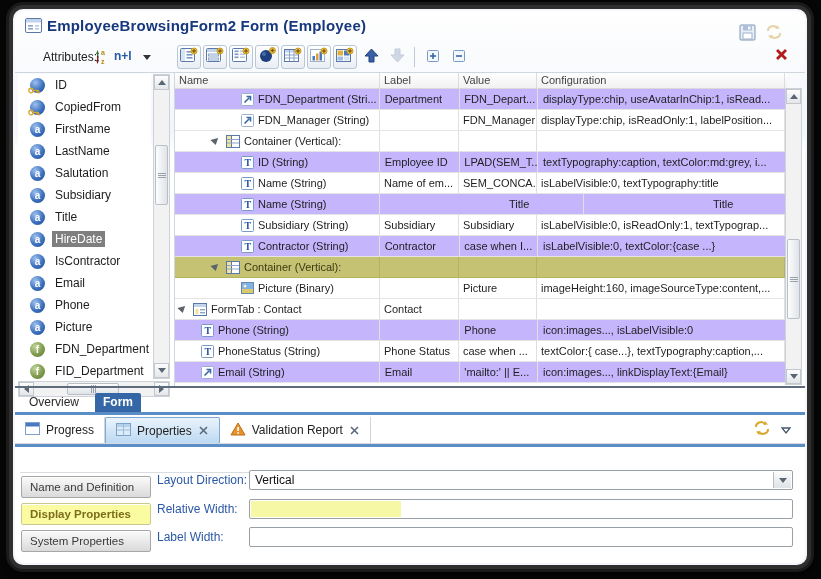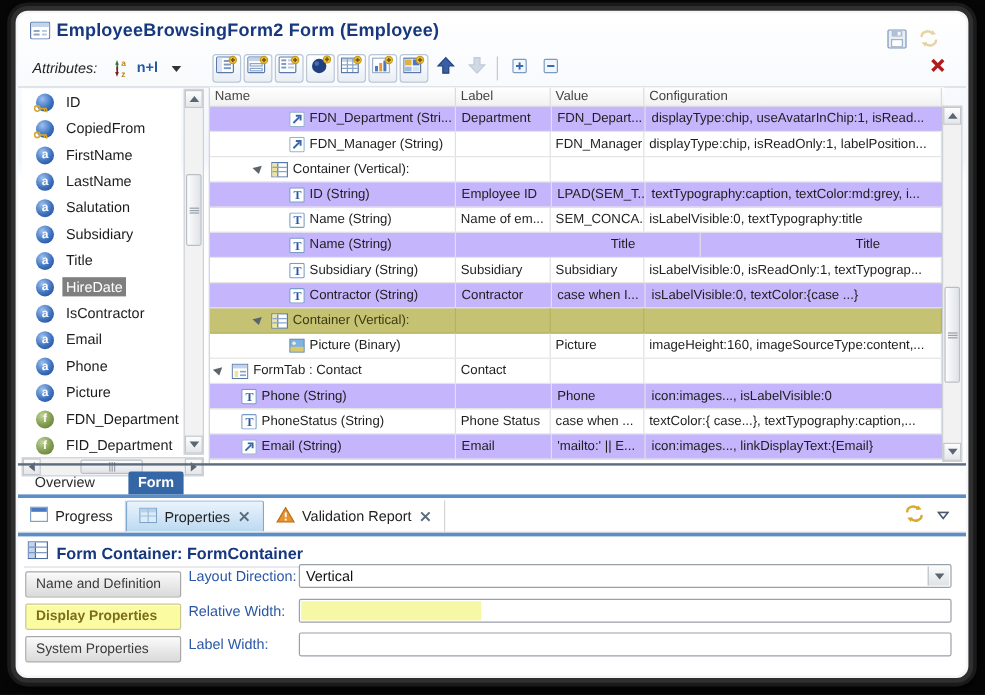--- a/index.html
+++ b/index.html
@@ -17,21 +17,21 @@
 
   
   .titlebar { position:absolute; left:0; top:0; right:0; height:30px; }
   .title-icon { position:absolute; left:10px; top:7px; }
   .title-text { position:absolute; left:32px; top:6px; font-size:15px; font-weight:bold;
                 color:#17387e; letter-spacing:.2px; }
   .hdr-ico { position:absolute; top:13px; width:18px; height:18px; cursor:pointer; }
 
   
   .toolbar { position:absolute; left:0; top:32px; right:0; height:28px; }
-  .attr-label { position:absolute; left:12px; top:7px; font-size:12px; color:#222;font-style:italic; }
+  .attr-label { position:absolute; left:28px; top:7px; font-size:12px; color:#222; }
   .sort-btn { position:absolute; left:76px; top:4px; width:20px; height:20px; cursor:pointer; }
   .mode-btn { position:absolute; left:99px; top:6px; font-size:12px; font-weight:bold;
               color:#2458a8; cursor:pointer; }
   .mode-caret { position:absolute; left:128px; top:12px; width:0; height:0;
                 border-left:4px solid transparent; border-right:4px solid transparent;
                 border-top:5px solid #333; cursor:pointer; }
   .tb-group { position:absolute; left:162px; top:2px; height:24px; display:flex; gap:2px; }
   .tbtn { width:24px; height:24px; border:1px solid #b9c6d6; border-radius:3px;
           background:linear-gradient(#ffffff,#e9eef5); display:flex; align-items:center;
           justify-content:center; cursor:pointer; }
@@ -92,21 +92,21 @@
   .g-row .cell { padding:2px 4px; border-right:1px solid #e0e0e0; overflow:hidden;
                  white-space:nowrap; color:#1e1e1e; display:flex; align-items:center; gap:4px; }
   .g-row.selrow .cell { border-right-color:#b5b35f; color:#3c3a12; }
   .exp { width:0; height:0; border-left:4px solid transparent; border-right:4px solid transparent;
          border-top:6px solid #5c636b; margin-right:3px; flex:0 0 auto; transform:translateY(1px) rotate(-14deg); }
   .rico { flex:0 0 auto; display:inline-flex; }
   .bottom-sash { position:absolute; left:0; top:375px; right:0; height:2px; background:#5d6b7c; }
 
   
   .ed-tabs { position:absolute; left:0; top:379px; right:0; height:22px; display:flex;
-             align-items:flex-end; padding-left:10px; gap:24px; }
+             align-items:flex-end; padding-left:10px; gap:12px; }
   .ed-tab { font-size:12px; color:#2b2b2b; padding:2px 4px 3px 4px; cursor:pointer; }
   .ed-tab.active { background:#3566a5; color:#fff; font-weight:bold; border-radius:2px 2px 0 0; padding:2px 8px 3px 8px; }
   .ed-underline { position:absolute; left:0; top:401px; right:0; height:3px; background:#5b8ec6; }
 
   
   .view-tabs { position:absolute; left:0; top:406px; right:0; height:27px; background:#fff;
                display:flex; border-bottom:1px solid #d6dbe1; }
   .v-tab { display:flex; align-items:center; gap:6px; padding:0 10px; font-size:12px; color:#222;
            border-right:1px solid #d4d4d4; cursor:pointer; }
   .v-tab.active { background:linear-gradient(#eaf4fd,#bcd9f1); border:1px solid #7fa9d2;
@@ -689,30 +689,20 @@
               <path d="M15 9 A5 4.5 0 0 1 6 12" fill="none" stroke="#d9a92f" stroke-width="2"></path>
               <path d="M6 15 L3 11.5 L7.5 11 Z" fill="#d9a92f"></path>
             </svg></span>
           <span><svg width="10" height="8">
               <path d="M1 1 L9 1 L5 6 Z" fill="none" stroke="#4a5a6c" stroke-width="1.4"></path>
             </svg></span>
         </div>
       </div>
     <div class="view-underline"></div>
 
-    <div class="prop-head">
-      <span><svg width="17" height="15">
-            <rect x="0.5" y="0.5" width="16" height="14" fill="#fff" stroke="#4a6ca0"></rect>
-            <rect x="1" y="1" width="5" height="13" fill="#c2d3ec"></rect>
-            <line x1="6.5" y1="1" x2="6.5" y2="14" stroke="#4a6ca0"></line>
-            <line x1="1" y1="5" x2="16" y2="5" stroke="#7a98c2"></line>
-            <line x1="1" y1="9.5" x2="16" y2="9.5" stroke="#7a98c2"></line>
-          </svg></span>
-      <span class="txt">Form Container: FormContainer</span>
-    </div>
     <div class="prop-sep"></div>
     <div class="prop-nav">
         <div class="pnav-btn">Name and Definition</div>
         <div class="pnav-btn active">Display Properties</div>
         <div class="pnav-btn">System Properties</div>
       </div>
     <div class="prop-fields">
         <div class="p-row" style="top:0px">
           <span class="p-label">Layout Direction:</span>
           <span class="p-ctl">

